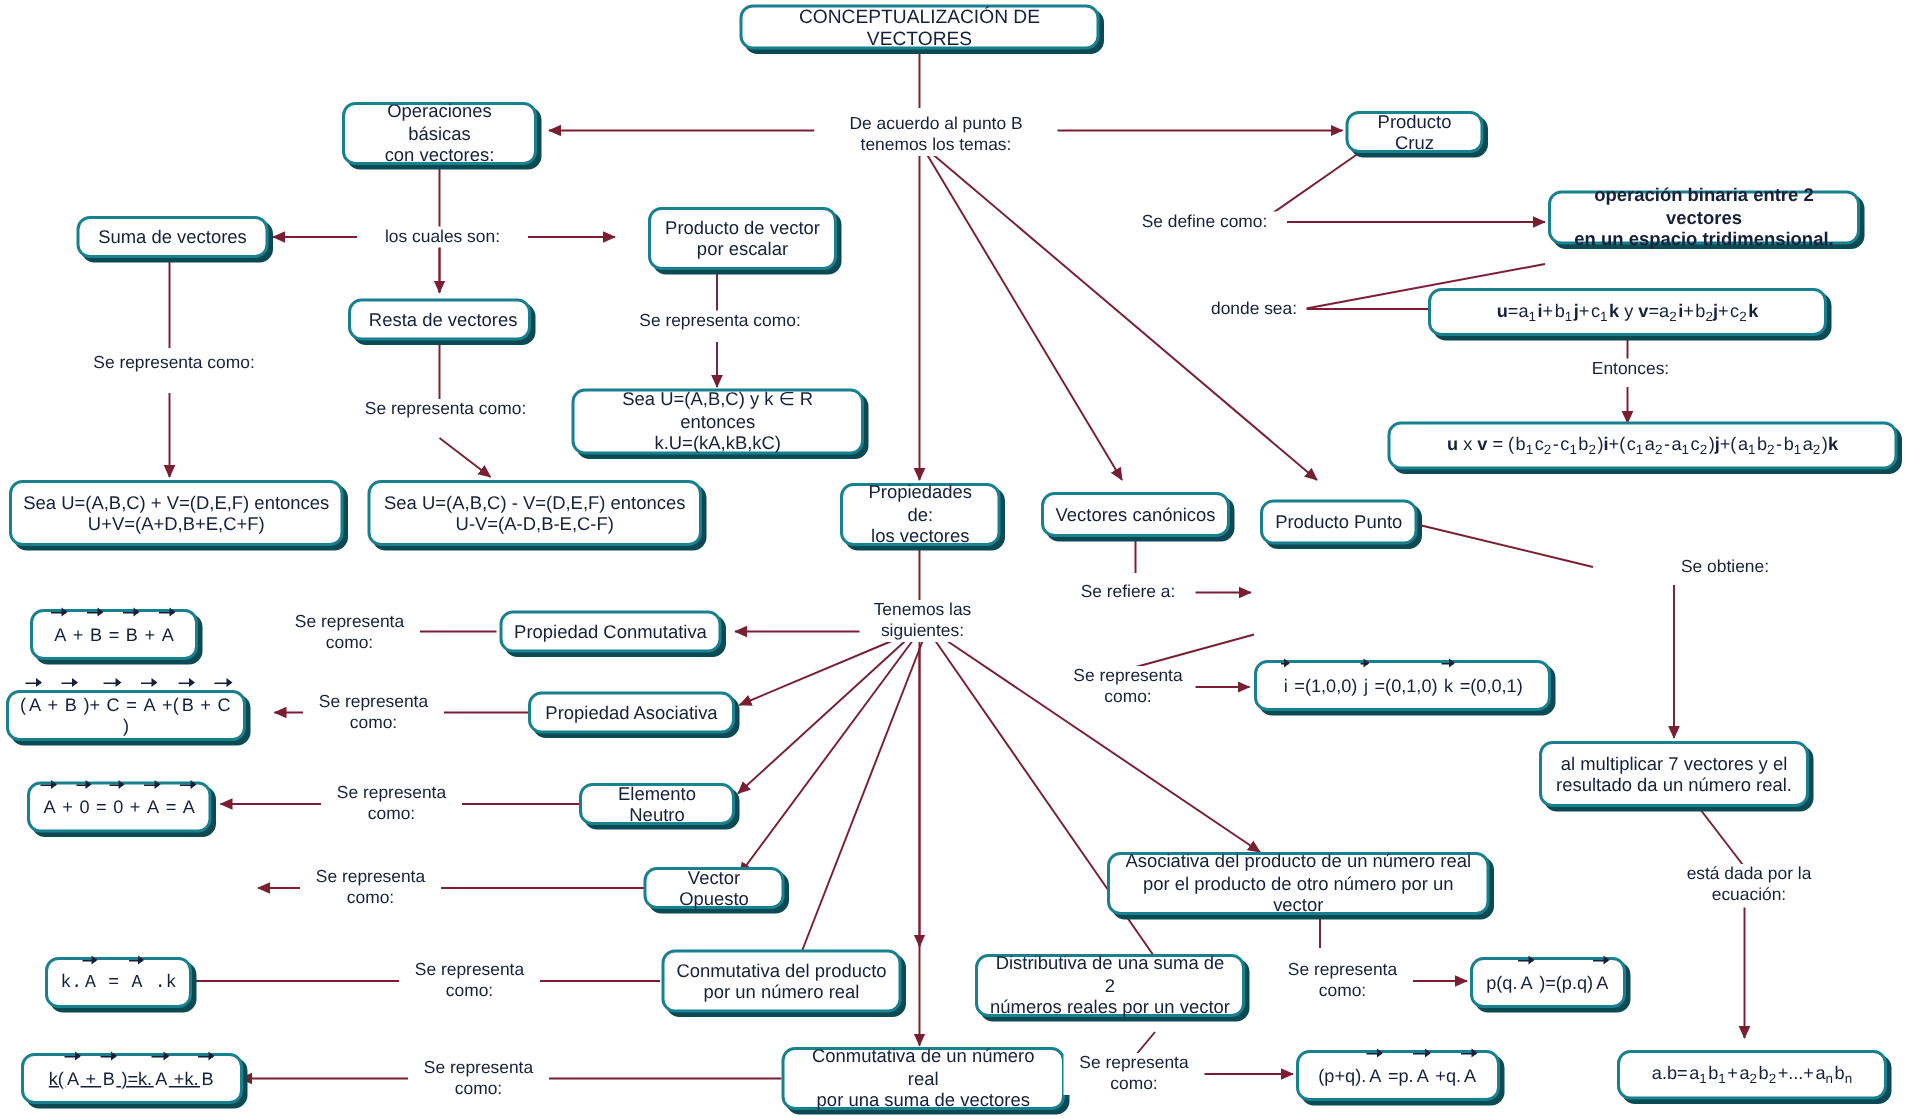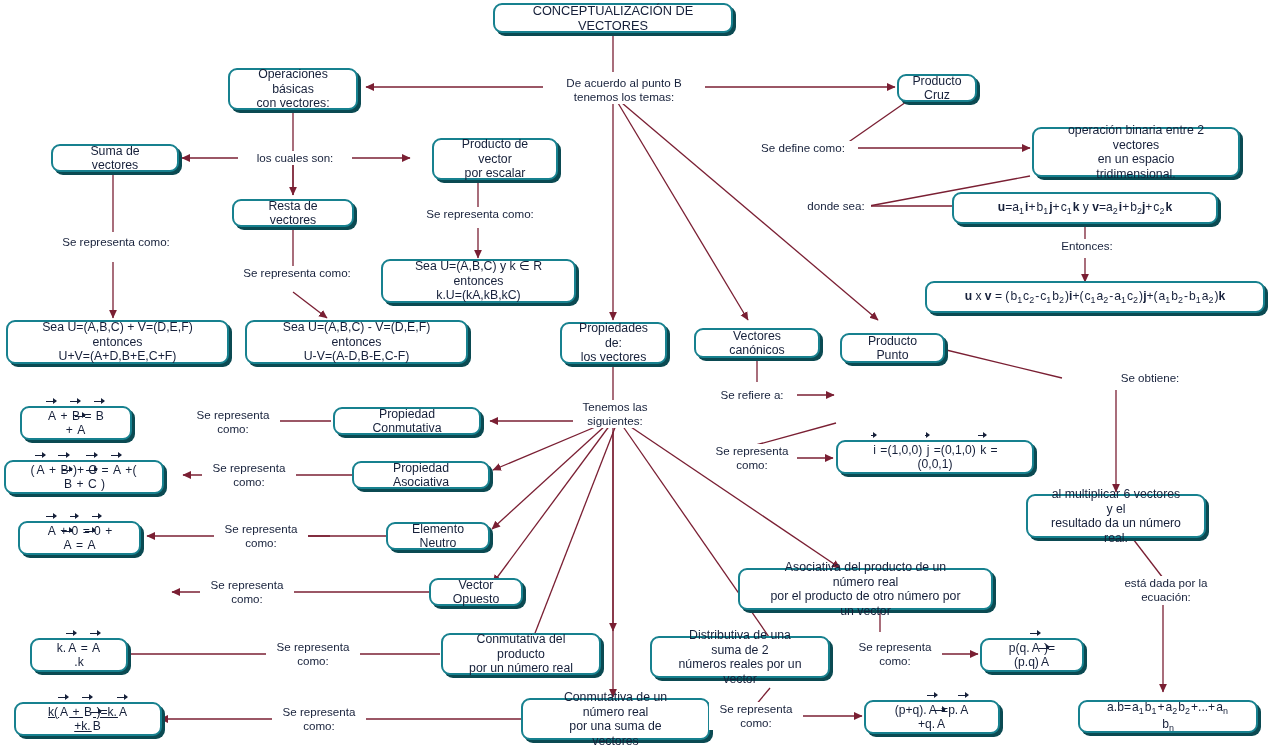--- a/index.html
+++ b/index.html
@@ -28,21 +28,21 @@
     box-sizing:border-box;
     border:2px solid #17818f;
     border-radius:9px;
     background:#ffffff;
     color:#16203a;
     display:flex;
     align-items:center;
     justify-content:center;
     text-align:center;
     line-height:1.18;
-    padding:2px 23px;
+    padding:2px 7px;
     font-size:12.3px;
     box-shadow:3px 3px 0 0 #0b4a52;
     z-index:3;
   }
   .node.formula{ font-size:12.1px; }
   .node .txt{white-space:pre-line;}
 
   
   .lab{
     position:absolute;
@@ -179,38 +179,38 @@
 
   <div class="node" style="left:493px;top:3px;width:240px;height:30px;font-size:12.8px;">
     <span class="txt">CONCEPTUALIZACIÓN DE VECTORES</span>
   </div>
 
   <div class="node" style="left:228px;top:68px;width:130px;height:42px;">
     <span class="txt">Operaciones básicas
 con vectores:</span>
   </div>
 
-  <div class="node" style="left:897px;top:74px;width:80px;height:28px;">
+  <div class="node" style="left:897px;top:74px;width:92px;height:28px;">
     <span class="txt">Producto Cruz</span>
   </div>
 
   <div class="node" style="left:51px;top:144px;width:128px;height:28px;">
     <span class="txt">Suma de vectores</span>
   </div>
 
   <div class="node" style="left:414px;top:138px;width:126px;height:42px;margin-left:18px;">
     <span class="txt">Producto de vector
 por escalar</span>
   </div>
 
   <div class="node" style="left:232px;top:199px;width:122px;height:28px;justify-content:flex-end;">
     <span class="txt">Resta de vectores</span>
   </div>
 
-  <div class="node" style="left:1032px;top:127px;width:208px;height:50px;">
+  <div class="node" style="left:1032px;top:127px;width:208px;height:36px;font-weight:bold;">
     <span class="txt">operación binaria entre 2 vectores
 en un espacio tridimensional.</span>
   </div>
 
   <div class="node formula" style="left:952px;top:192px;width:266px;height:32px;">
     <span>
       <span class="bold">u</span>=a<sub>1</sub> <span class="bold">i</span>+ b<sub>1</sub> <span class="bold">j</span>+ c<sub>1</sub> <span class="bold">k</span> y <span class="bold">v</span>=a<sub>2</sub> <span class="bold">i</span>+ b<sub>2</sub><span class="bold">j</span>+ c<sub>2</sub> <span class="bold">k</span>
     </span>
   </div>
 
@@ -249,21 +249,21 @@
   </div>
 
 
   <div class="node formula" style="left:836px;top:440px;width:198px;height:34px;">
     <span>
       <span class="vec">i</span>&nbsp;=(1,0,0) <span class="vec">j</span>&nbsp;=(0,1,0) <span class="vec">k</span>&nbsp;=(0,0,1)
     </span>
   </div>
 
   <div class="node" style="left:1026px;top:494px;width:180px;height:44px;">
-    <span class="txt">al multiplicar 6 vectores y el
+    <span class="txt">al multiplicar 7 vectores y el
 resultado da un número real.</span>
   </div>
 
   <div class="node formula" style="left:1078px;top:700px;width:180px;height:33px;">
     <span>
       a.b= a<sub>1</sub> b<sub>1</sub> + a<sub>2</sub> b<sub>2</sub> +...+ a<sub>n</sub> b<sub>n</sub>
     </span>
   </div>
 
   <div class="node" style="left:333px;top:407px;width:148px;height:28px;">
@@ -314,21 +314,21 @@
     </span>
   </div>
 
   <div class="node formula" style="left:18px;top:521px;width:123px;height:34px;">
     <span>
       <span class="vec">A</span> + <span class="vec">0</span> = <span class="vec">0</span> + <span class="vec">A</span> = <span class="vec">A</span>
     </span>
   </div>
 
 
-  <div class="node formula" style="left:30px;top:638px;width:98px;height:34px;">
+  <div class="node formula" style="left:30px;top:638px;width:98px;height:34px;font-family:Liberation Mono, monospace;">
     <span>
       k. <span class="vec">A</span> = <span class="vec">A</span> .k
     </span>
   </div>
 
   <div class="node formula" style="left:14px;top:702px;width:148px;height:34px;text-decoration:underline;">
     <span>
       k( <span class="vec">A</span> + <span class="vec">B</span> )=k. <span class="vec">A</span> +k. <span class="vec">B</span>
     </span>
   </div>

